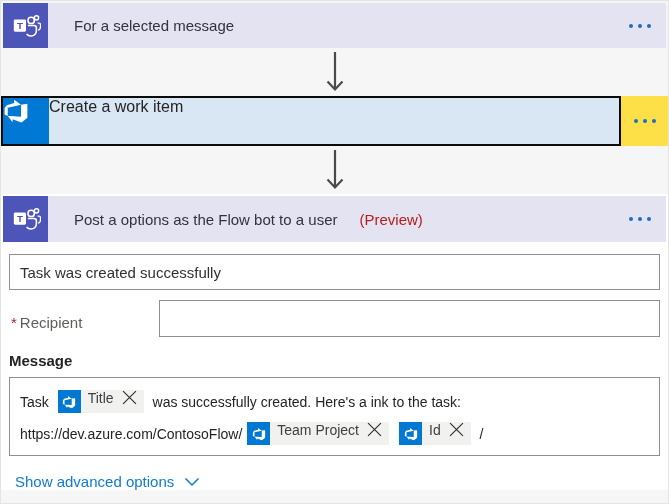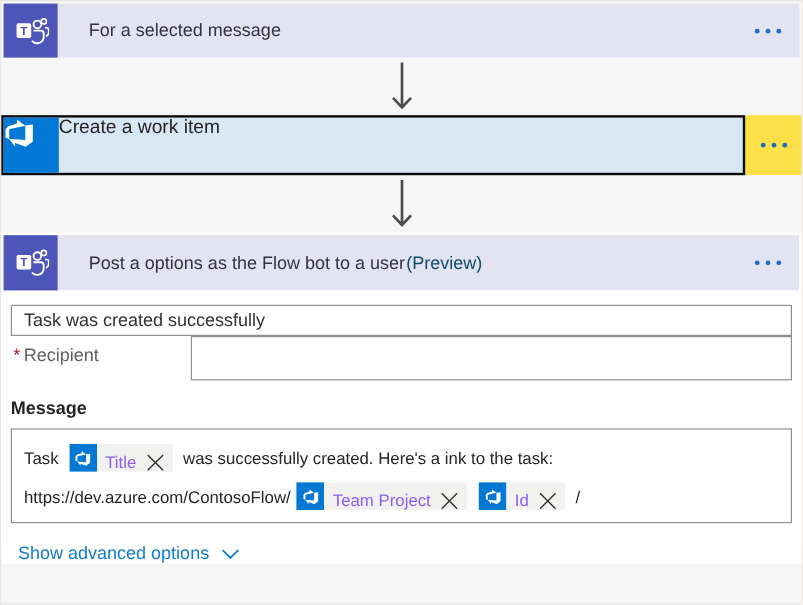--- a/index.html
+++ b/index.html
@@ -34,21 +34,21 @@
   .icon-teams { background: #4e55b8; }
   .icon-devops { background: #0078d4; }
   .card .title-area {
     flex: 1;
     display: flex;
     align-items: center;
     padding-left: 26px;
     font-size: 15px;
     color: #33323e;
   }
-  .badge-preview { color: #0c4a6e; margin-left: 1px; }
+  .badge-preview { color: #b91c1c; margin-left: 22px; }
   .menu-dots {
     flex: 0 0 52px;
     display: flex;
     align-items: center;
     justify-content: center;
     gap: 5px;
     cursor: pointer;
   }
   .menu-dots i {
     width: 4px; height: 4px;
@@ -100,33 +100,34 @@
     font-size: 15px;
     font-weight: bold;
     color: #252423;
     margin-bottom: 8px;
   }
   .req { color: #a4262c; font-weight: bold; margin-left: 2px; }
   .req-lead { color: #a4262c; margin-right: 3px; }
 
   input.text-input {
     width: 100%;
-    height: 26px;
+    height: 36px;
     border: 1px solid #8f8f8f;
     font-family: "Liberation Sans", sans-serif;
     font-size: 15px;
     color: #323130;
     padding: 0 10px;
     background: #fff;
     outline: none;
   }
 
   .recipient-row {
     display: flex;
-    align-items: flex-start;
+    margin-top: 10px;
+    align-items: center;
   }
   .recipient-label {
     flex: 0 0 150px;
     padding: 8px 0 0 2px;
     font-size: 15px;
     color: #605e5c;
   }
   .recipient-row input.text-input { height: 37px; flex: 1; }
 
   .message-label { margin-top: 15px; }
@@ -155,27 +156,27 @@
   .token .tok-icon {
     width: 23px; height: 23px;
     background: #0078d4;
     display: flex;
     align-items: center;
     justify-content: center;
     flex: 0 0 23px;
   }
   .token .tok-body {
     display: flex;
-    align-items: flex-end;
+    align-items: flex-start;
     background: #f1f1f0;
     height: 23px;
     padding: 0 7px;
     gap: 8px;
     font-size: 14px;
-    color: #8b5cf6;
+    color: #404040;
   }
   .tok-close { display: flex; align-items: center; cursor: pointer; }
 
   .advanced-row {
     display: flex;
     align-items: center;
     gap: 10px;
     margin: 17px 0 0 6px;
     cursor: pointer;
   }

